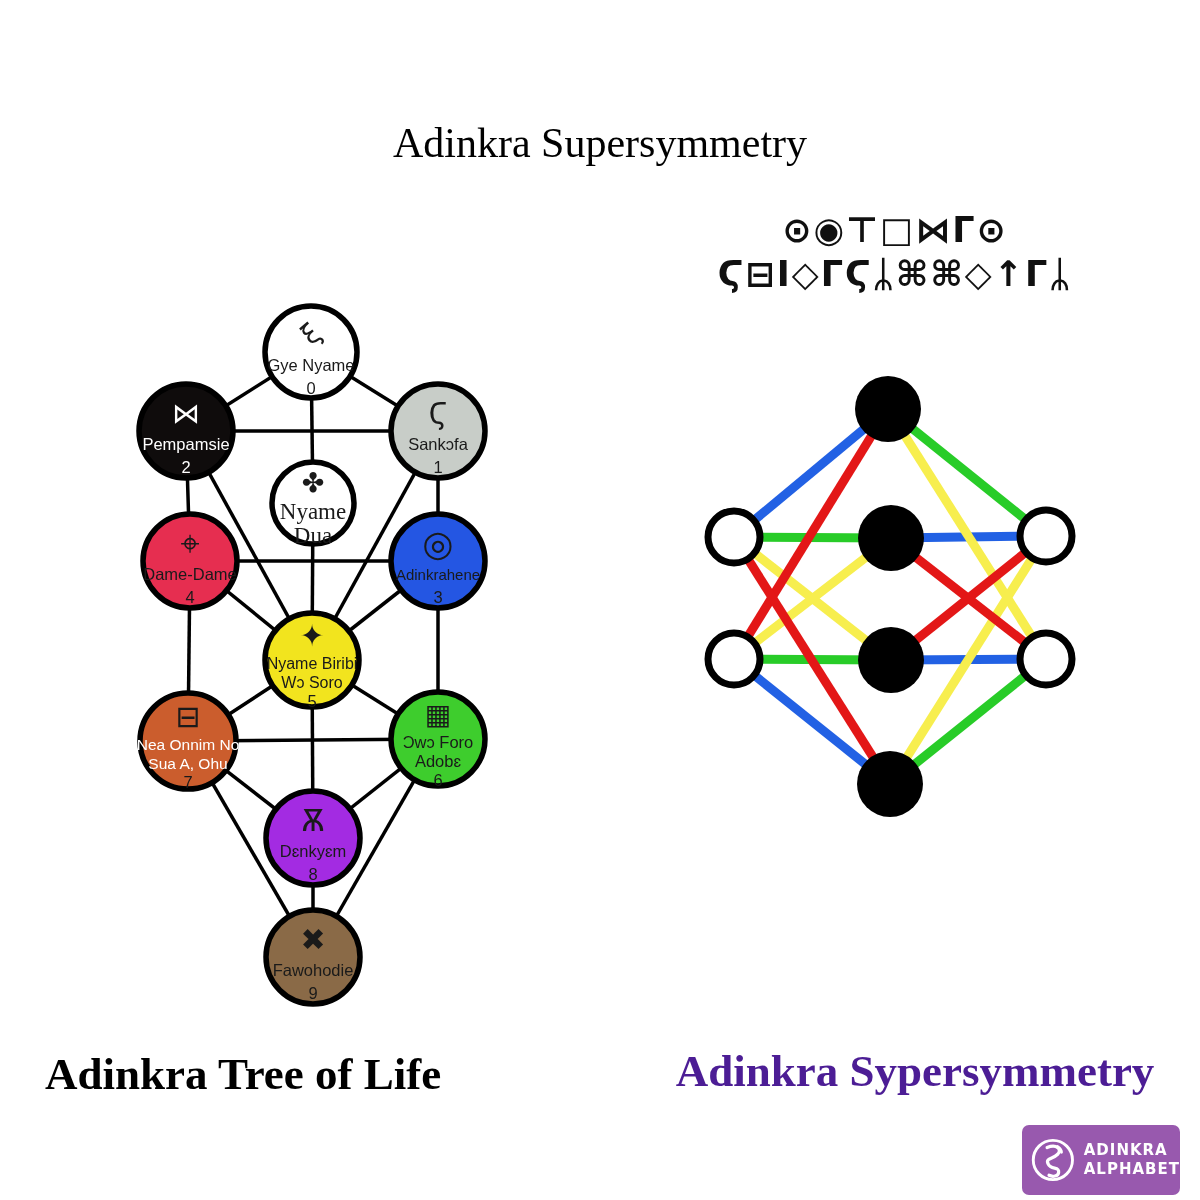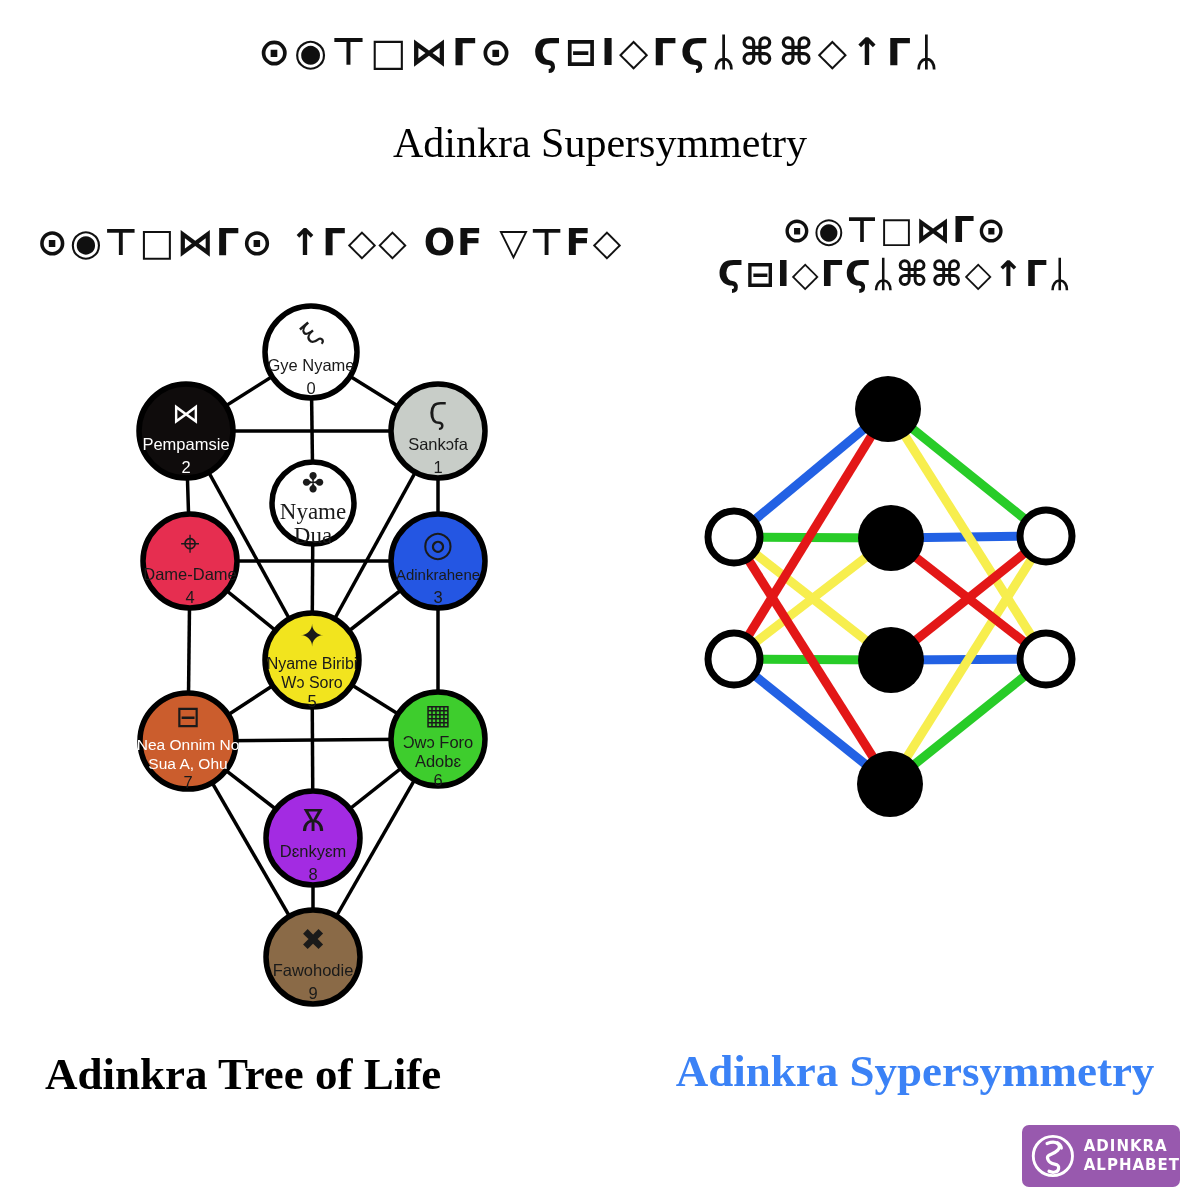--- a/index.html
+++ b/index.html
@@ -16,36 +16,34 @@
       letter-spacing:2px;color:#101010;white-space:nowrap;}
   .right-script{top:209px;left:690px;width:410px;text-align:center;
       font-family:"DejaVu Sans",sans-serif;font-weight:700;font-size:35px;
       letter-spacing:2px;color:#101010;line-height:1.25;}
   .layer{position:absolute;top:0;left:0;}
   .caption-left{top:1048px;left:45px;width:510px;text-align:left;
       font-family:"Liberation Serif","DejaVu Serif",serif;font-weight:700;
       font-size:45px;color:#000;}
   .caption-right{top:1045px;left:660px;width:510px;text-align:center;
       font-family:"Liberation Serif","DejaVu Serif",serif;font-weight:700;
-      font-size:45px;color:#3b82f6;}
-  .logo{top:1125px;left:1022px;width:158px;height:62px;border-radius:7px;
+      font-size:45px;color:#4c1d95;}
+  .logo{top:1125px;left:1022px;width:158px;height:70px;border-radius:7px;
       display:flex;align-items:center;gap:6px;padding-left:6px;box-sizing:border-box;}
   .logo-text{display:flex;flex-direction:column;justify-content:center;line-height:1.25;
       font-family:"DejaVu Sans",sans-serif;font-weight:700;font-size:15px;
       letter-spacing:1px;}
 </style>
 </head>
 <body>
 
 <div class="page">
 
-  <div class="abs top-script">⊙◉⊤□⋈Γ⊙ Ϛ⊟Ⅰ◇ΓϚᛦ⌘⌘◇↑Γᛦ</div>
   <div class="abs top-title">Adinkra Supersymmetry</div>
 
-  <div class="abs left-script">⊙◉⊤□⋈Γ⊙ ↑Γ◇◇ OF ▽⊤F◇</div>
 
   <div class="abs right-script">
     <div>⊙◉⊤□⋈Γ⊙</div>
     <div>Ϛ⊟Ⅰ◇ΓϚᛦ⌘⌘◇↑Γᛦ</div>
   </div>
 
   <svg id="tree-svg" class="layer" width="1200" height="1200">
       <line x1="311" y1="352" x2="186" y2="431" stroke="#000000" stroke-width="3.5"></line>
       <line x1="311" y1="352" x2="438" y2="431" stroke="#000000" stroke-width="3.5"></line>
       <line x1="311" y1="352" x2="313" y2="503" stroke="#000000" stroke-width="3.5"></line>

